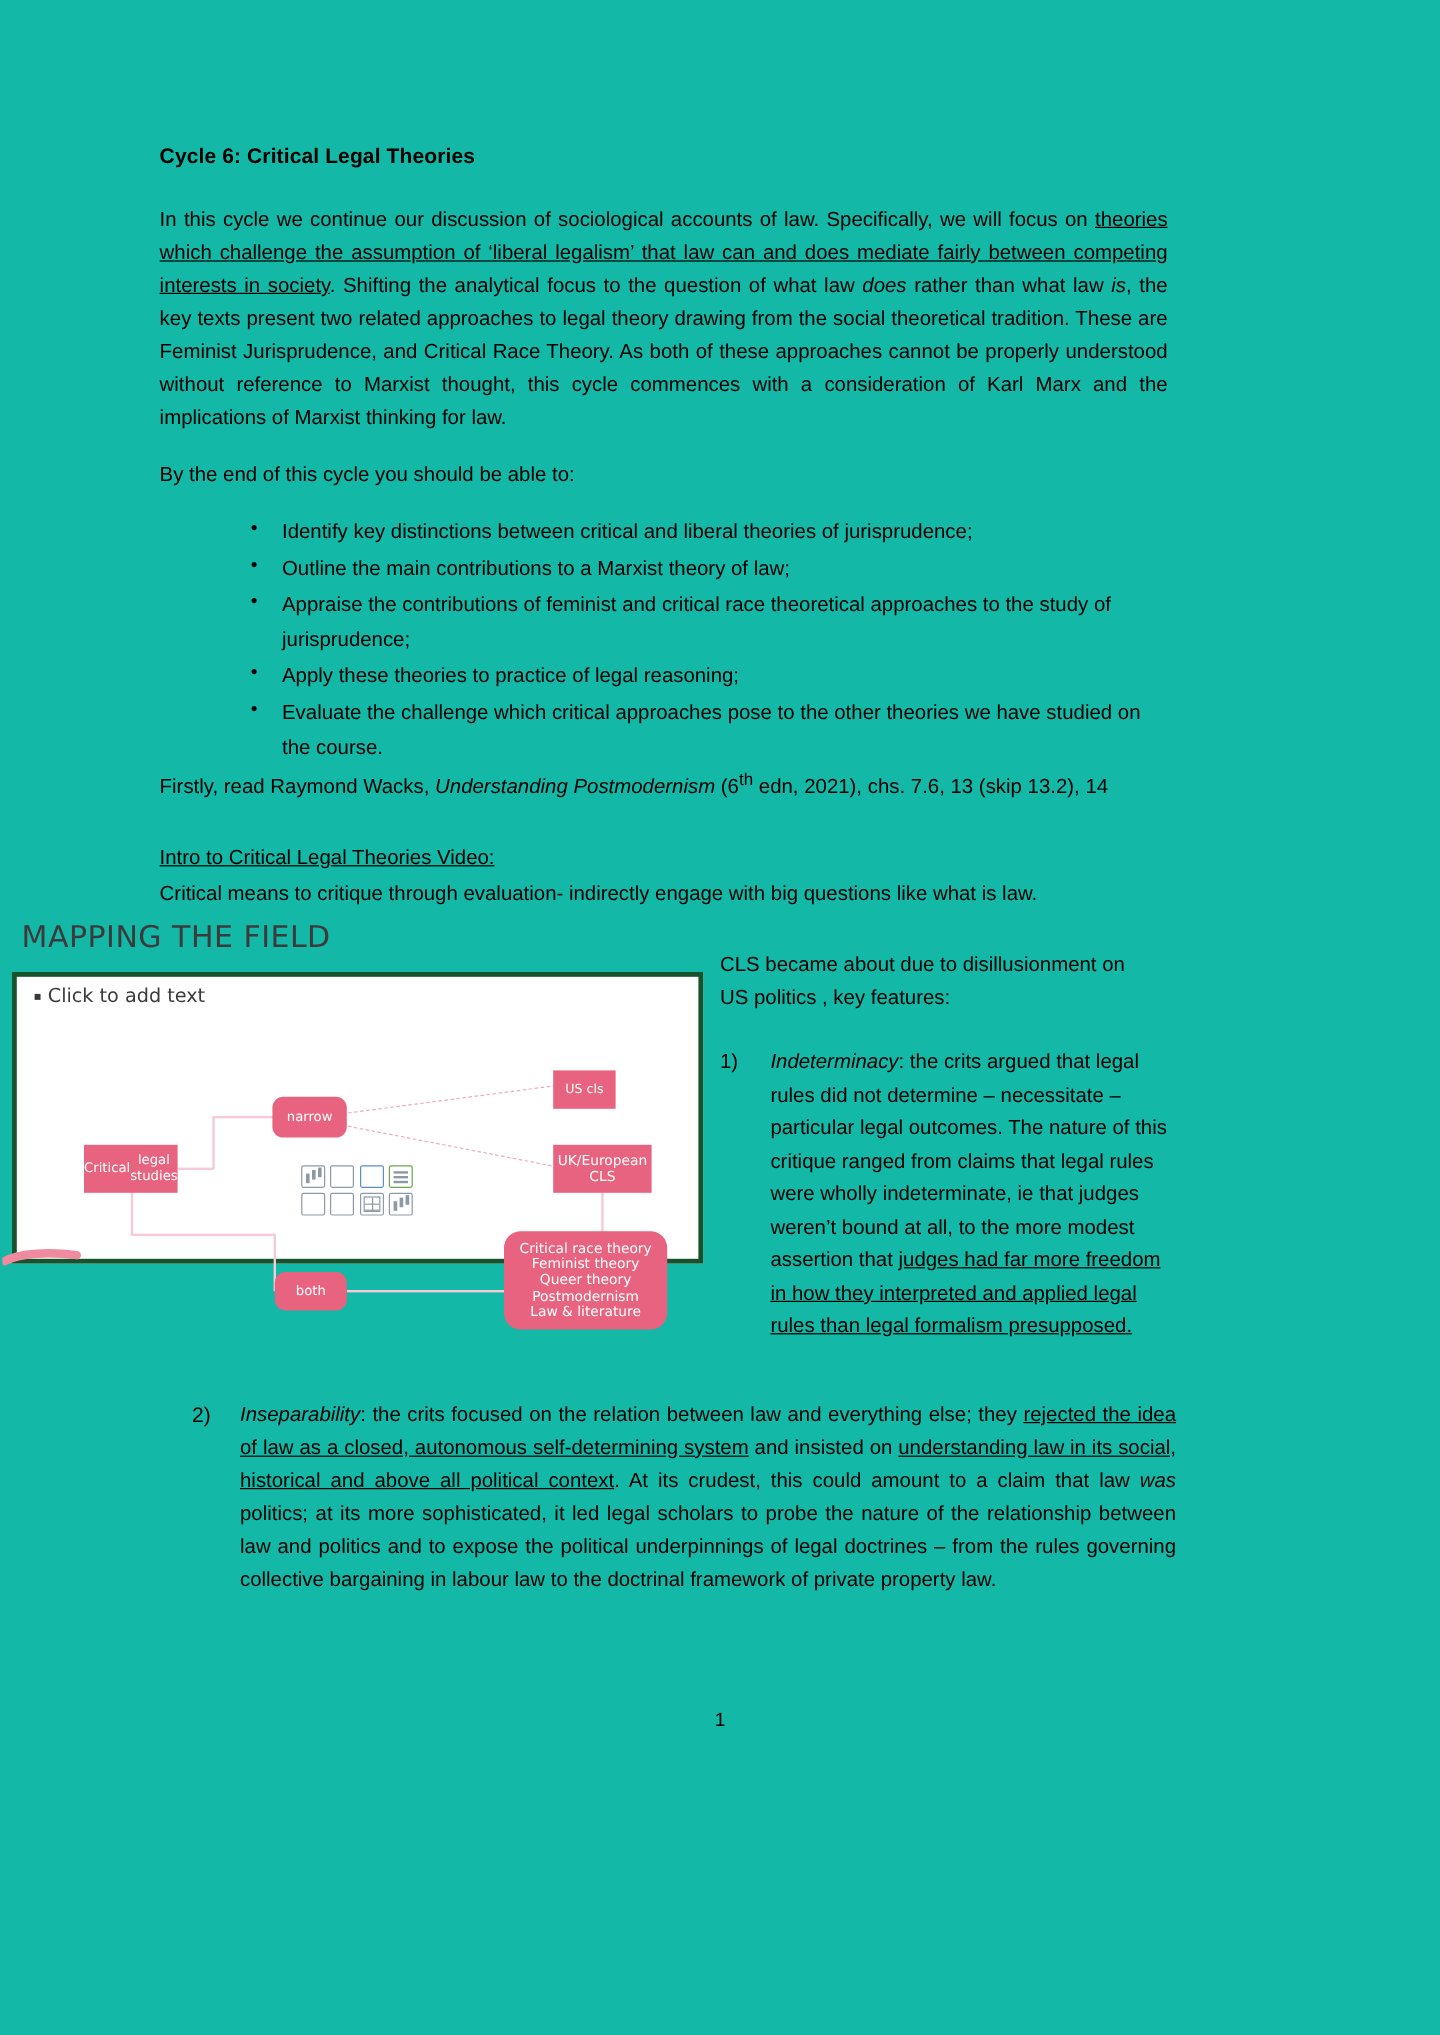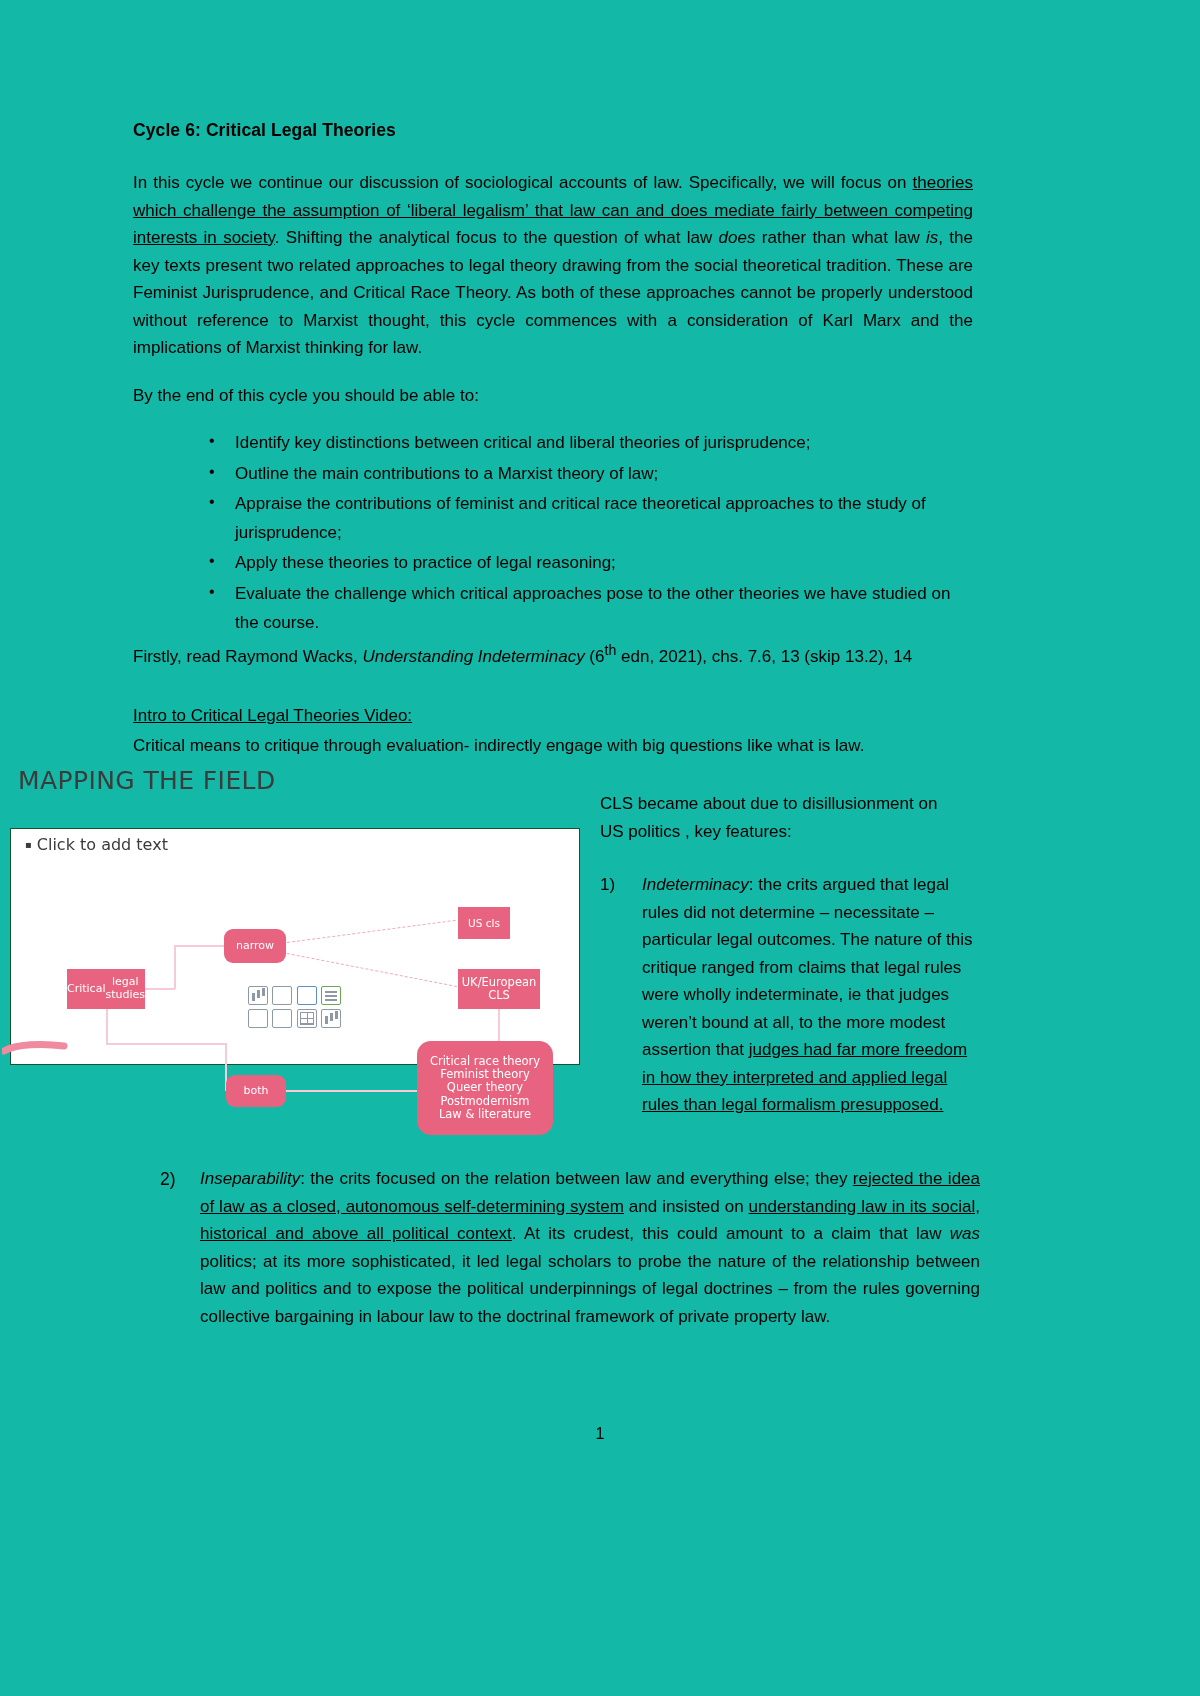--- a/index.html
+++ b/index.html
@@ -90,23 +90,22 @@
     letter-spacing: 0.4px;
     font-family: "DejaVu Sans", sans-serif;
     font-weight: 400;
   }
   .slide-body {
     position: absolute;
     left: 10px;
     top: 52px;
     width: 568px;
     height: 235px;
-    border: 1px solid #14532d;
+    border: 4px solid #14532d;
     background: #ffffff;
-    margin-top: 18px;
   }
   .click-text {
     position: absolute;
     left: 14px;
     top: 6px;
     font-size: 16px;
     color: #3b3b3b;
     font-family: "DejaVu Sans", sans-serif;
   }
   .click-text .sqbullet {
@@ -128,21 +127,21 @@
     box-sizing: border-box;
   }
   .node.rounded { border-radius: 9px; }
   .node.rounded-lg { border-radius: 14px; }
 
   .n-narrow  { left: 213px; top: 100px; width: 62px; height: 34px; font-size: 11px; }
   .n-cls     { left: 56px;  top: 140px; width: 78px; height: 40px; font-size: 11px; }
   .n-broad   { left: 215px; top: 246px; width: 60px; height: 32px; font-size: 11px; }
   .n-uscls   { left: 447px; top: 78px;  width: 52px; height: 32px; font-size: 10.5px; }
   .n-ukcls   { left: 447px; top: 140px; width: 82px; height: 40px; font-size: 11.5px; }
-  .n-theories{ left: 406px; top: 212px; width: 136px; height: 94px; font-size: 11.5px; flex-direction: column; }
+  .n-theories{ left: 406px; top: 212px; width: 136px; height: 82px; font-size: 11.5px; flex-direction: column; }
   .n-theories div { white-space: nowrap; }
 
   .connector { position: absolute; background: #f4cbd6; }
   .dashed {
     position: absolute;
     height: 0;
     border-top: 1px dashed #f3a8bd;
     transform-origin: 0 0;
   }
   .icon-cluster {
@@ -257,21 +256,21 @@
     <p class="para">By the end of this cycle you should be able to:</p>
 
     <ul class="objectives">
       <li>Identify key distinctions between critical and liberal theories of jurisprudence;</li>
       <li>Outline the main contributions to a Marxist theory of law;</li>
       <li>Appraise the contributions of feminist and critical race theoretical approaches to the study of jurisprudence;</li>
       <li>Apply these theories to practice of legal reasoning;</li>
       <li>Evaluate the challenge which critical approaches pose to the other theories we have studied on the course.</li>
     </ul>
 
-    <p class="para reading"><span>Firstly, read Raymond Wacks, </span><span class="i">Understanding Indeterminacy</span><span> (6</span><sup>th</sup><span> edn, 2021), chs. 7.6, 13 (skip 13.2), 14</span></p>
+    <p class="para reading"><span>Firstly, read Raymond Wacks, </span><span class="i">Understanding Postmodernism</span><span> (6</span><sup>th</sup><span> edn, 2021), chs. 7.6, 13 (skip 13.2), 14</span></p>
 
     <div class="video-head"><span class="u">Intro to Critical Legal Theories Video:</span></div>
     <div class="video-sub">Critical means to critique through evaluation- indirectly engage with big questions like what is law.</div>
 
   </div>
 
   <div class="slide-wrap">
 
     <div class="slide-title">MAPPING THE FIELD</div>
 

